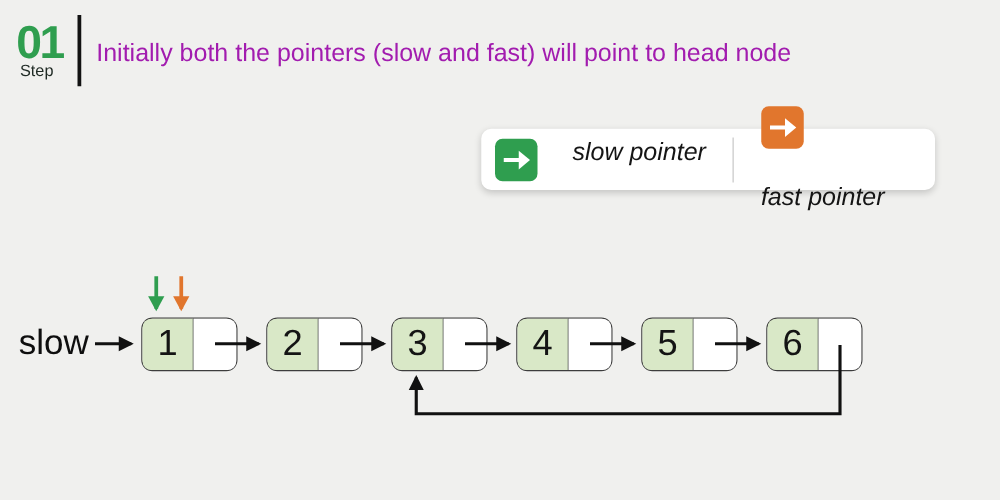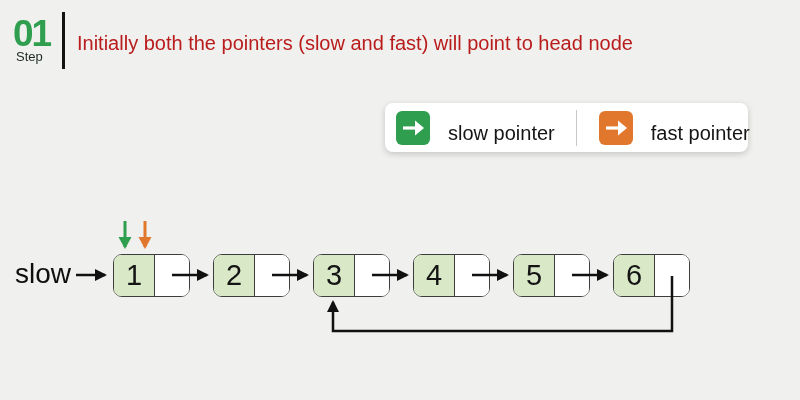--- a/index.html
+++ b/index.html
@@ -22,33 +22,33 @@
   .step-label{
     position:absolute;left:16px;top:50px;
     font-size:13px;font-weight:400;color:#1f2a24;line-height:1;
   }
   .step-divider{
     position:absolute;left:62px;top:12px;width:2.5px;height:57px;
     background:#121212;
   }
   .page-title{
     position:absolute;left:77px;top:31px;
-    font-size:20px;color:#b91c1c;line-height:1.2;white-space:nowrap;
+    font-size:20px;color:#a21caf;line-height:1.2;white-space:nowrap;
   }
 
   
   .legend{
     position:absolute;left:385px;top:103px;width:363px;height:49px;
     background:#ffffff;border-radius:8px;
     box-shadow:0 2px 6px rgba(0,0,0,0.18);
     display:flex;align-items:center;
   }
-  .legend-item{display:flex;align-items:flex-end;gap:18px;}
+  .legend-item{display:flex;align-items:flex-start;gap:28px;font-style:italic;}
   .legend-item.slow{margin-left:11px;}
-  .legend-item.fast{margin-left:22px;}
+  .legend-item.fast{margin-left:22px;flex-direction:column;}
   .legend-icon{
     width:34px;height:34px;border-radius:6px;flex:0 0 auto;
     display:flex;align-items:center;justify-content:center;
   }
   .legend-icon.slow{background:#2f9e4f;}
   .legend-icon.fast{background:#e1762d;}
   .legend-label{font-size:20px;color:#151515;white-space:nowrap;}
   .legend-divider{
     width:1px;height:36px;background:#c9c9c9;margin-left:21px;flex:0 0 auto;
   }

